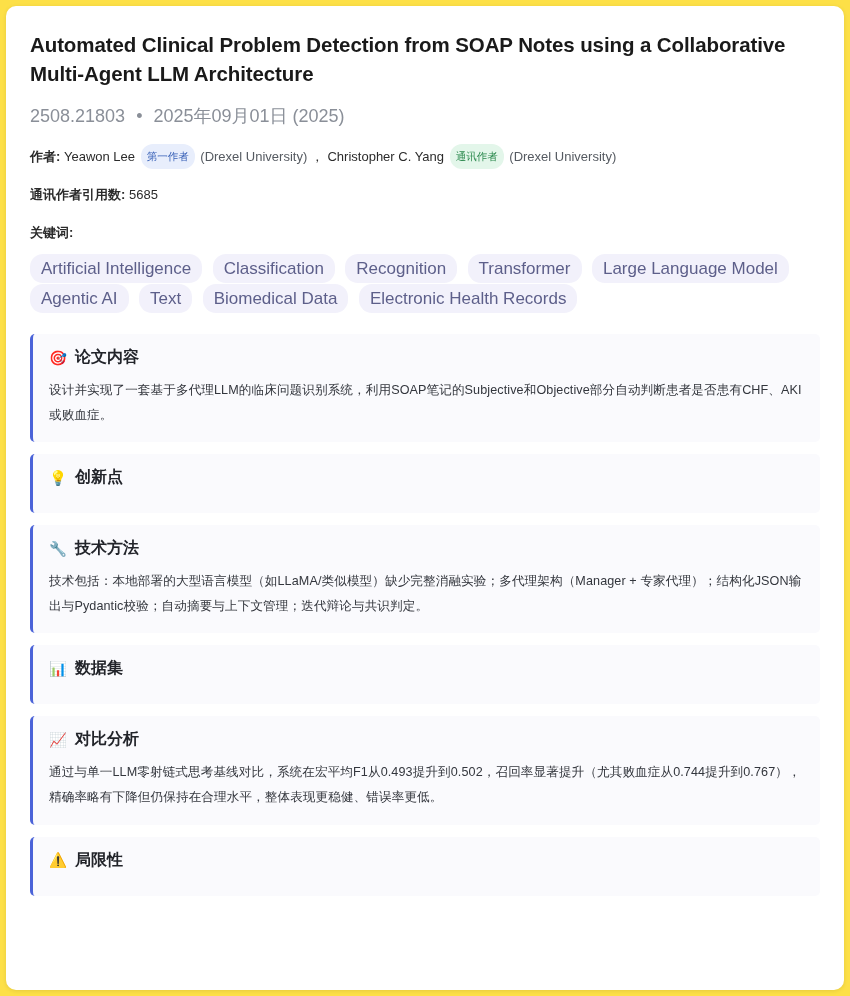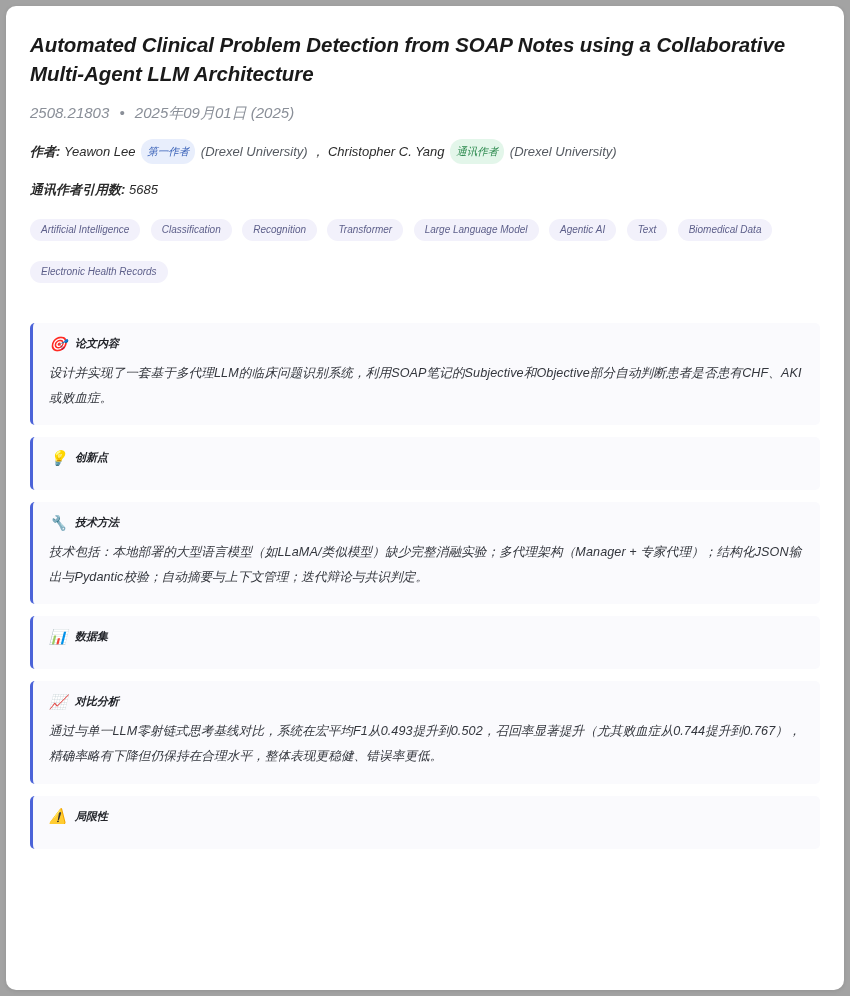--- a/index.html
+++ b/index.html
@@ -6,22 +6,21 @@
   html, body {
     margin: 0;
     padding: 0;
     background: #f6f6f6;
     font-family: "Liberation Sans", sans-serif;
   }
   #page {
     width: 850px;
     min-height: 996px;
     position: relative;
-    background: #a3a3a3;
-    font-style: italic;
+    background: #fde047;
   }
   .card {
     position: absolute;
     left: 6px;
     top: 6px;
     width: 838px;
     min-height: 984px;
     background: #ffffff;
     border-radius: 10px;
     box-shadow: 0 1px 4px rgba(0,0,0,0.10);
@@ -29,21 +28,21 @@
   }
   .title {
     font-size: 20.5px;
     font-weight: bold;
     color: #1a1a1a;
     line-height: 1.42;
     letter-spacing: -0.1px;
     margin: 0 0 16px 4px;
   }
   .meta-line {
-    font-size: 15px;
+    font-size: 18px;
     color: #8a8f98;
     margin: 0 0 16px 4px;
   }
   .meta-dot { margin: 0 6px; }
   .authors-line {
     font-size: 13px;
     color: #2b2b2b;
     margin: 0 0 14px 4px;
     line-height: 2.0;
   }
@@ -78,26 +77,26 @@
     font-weight: bold;
     color: #2b2b2b;
     margin: 0 0 12px 4px;
   }
   .kw-wrap {
     margin: 0 0 20px 4px;
     max-width: 790px;
   }
   .kw {
     display: inline-block;
-    font-size: 10px;
+    font-size: 17px;
     color: #5d5f8a;
     background: #f2f1fb;
     border-radius: 13px;
     padding: 6px 11px;
-    margin: 0 6px 20px 0;
+    margin: 0 6px 1px 0;
     line-height: 1;
     white-space: nowrap;
   }
   .section {
     position: relative;
     margin: 0 4px 12px 4px;
     background: #fafafd;
     border-left: 3px solid #4b63d8;
     border-radius: 5px;
     padding: 13px 16px 15px 16px;
@@ -108,21 +107,21 @@
     gap: 8px;
     margin-bottom: 10px;
   }
   .sec-icon {
     font-size: 14.5px;
     line-height: 1;
     width: 18px;
     text-align: center;
   }
   .sec-title {
-    font-size: 11px;
+    font-size: 16px;
     font-weight: bold;
     color: #22242a;
   }
   .sec-body {
     font-size: 12.6px;
     color: #33363d;
     line-height: 1.95;
     letter-spacing: 0.1px;
   }
   .watermark {
@@ -160,20 +159,21 @@
       <span>Christopher C. Yang</span>
       <span class="badge badge-corr">通讯作者</span>
       <span class="affil">(Drexel University)</span>
     </div>
 
     <div class="cites-line">
       <span class="cites-label">通讯作者引用数:</span>
       <span>5685</span>
     </div>
 
+    <div class="kw-label">关键词:</div>
 
     <div class="kw-wrap">
       <span class="kw">Artificial Intelligence</span>
       <span class="kw">Classification</span>
       <span class="kw">Recognition</span>
       <span class="kw">Transformer</span>
       <span class="kw">Large Language Model</span>
       <span class="kw">Agentic AI</span>
       <span class="kw">Text</span>
       <span class="kw">Biomedical Data</span>

